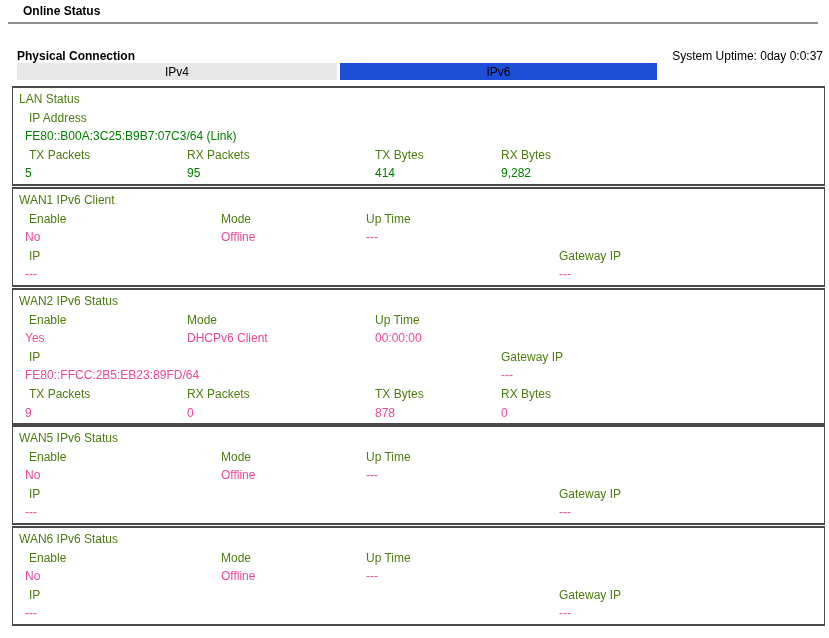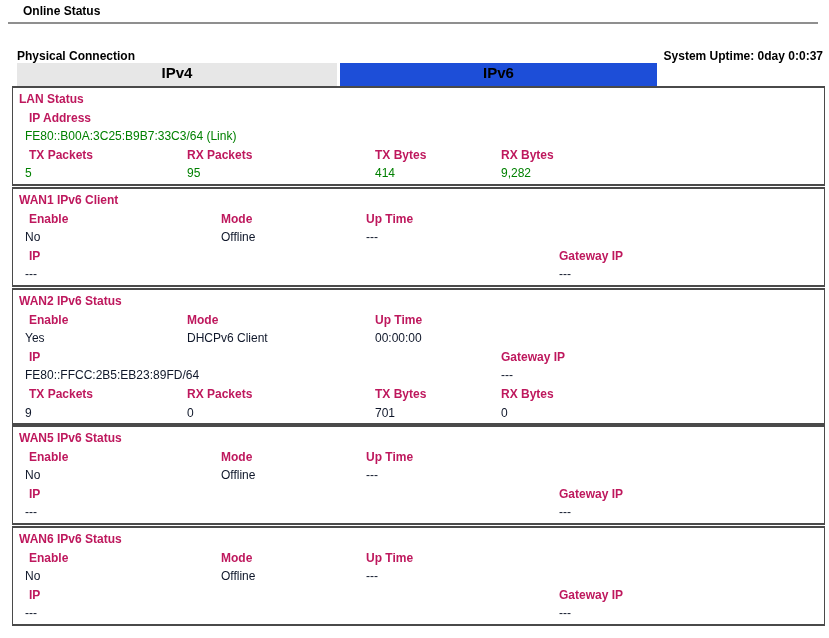--- a/index.html
+++ b/index.html
@@ -6,42 +6,42 @@
   body{
     position:relative;
     width:829px;height:638px;
     font-family:"Liberation Sans","DejaVu Sans",sans-serif;
     font-size:12px;color:#000;overflow:hidden;
   }
   .abs{position:absolute;white-space:nowrap;}
   .page-title{left:23px;top:4px;font-weight:bold;font-size:12px;color:#000;text-align:right;}
   .top-rule{left:8px;top:22px;width:810px;height:2px;background:#8f8f8f;}
   .phys-label{left:17px;top:49px;font-weight:bold;}
-  .uptime{right:6px;top:49px;font-weight:bold;text-align:right;}
+  .uptime{right:6px;top:49px;font-weight:normal;text-align:right;}
   .tab{
-    position:absolute;top:63px;height:24px;line-height:19px;
-    text-align:center;font-weight:bold;font-size:15px;cursor:pointer;
+    position:absolute;top:63px;height:17px;line-height:19px;
+    text-align:center;font-weight:normal;font-size:12px;cursor:pointer;
   }
   .tab-ipv4{left:17px;width:320px;background:#e7e7e7;}
   .tab-ipv6{left:340px;width:317px;background:#1d4ed8;}
   .box{
     position:absolute;left:12px;width:813px;box-sizing:border-box;
     border:2px solid #4a4a4a;border-left-width:1px;border-right-width:1px;
     background:#fff;padding-top:2px;padding-bottom:1px;
   }
   .box-lan{top:86px;}
   .box-wan1{top:187px;}
   .box-wan2{top:288px;}
   .box-wan5{top:425px;}
   .box-wan6{top:526px;}
   .row{position:relative;height:18.6px;line-height:18.6px;}
   .cell{position:absolute;top:0;white-space:nowrap;font-size:12px;}
-  .hdr{font-weight:bold;color:#be185d;}
+  .hdr{font-weight:normal;color:#4d7c0f;}
   .green{color:#008000;}
-  .red{color:#0f172a;}
+  .red{color:#ec4899;}
   
   .c-title{left:6px;}
   .c1h{left:16px;} .c1v{left:12px;}
   .c2{left:174px;} .c3{left:330px;margin-left:32px;} .c4{left:488px;}
   .m1{left:208px;} .u1{left:353px;} .g1{left:546px;}
 </style>
 </head>
 <body>
 
 <div class="abs page-title">Online Status</div>
@@ -53,21 +53,21 @@
 <div class="tab tab-ipv6">IPv6</div>
 
 <div class="box box-lan">
   <div class="row">
     <span class="cell hdr c-title">LAN Status</span>
   </div>
   <div class="row">
     <span class="cell hdr c1h">IP Address</span>
   </div>
   <div class="row">
-    <span class="cell green c1v">FE80::B00A:3C25:B9B7:33C3/64 (Link)</span>
+    <span class="cell green c1v">FE80::B00A:3C25:B9B7:07C3/64 (Link)</span>
   </div>
   <div class="row">
     <span class="cell hdr c1h">TX Packets</span>
     <span class="cell hdr c2">RX Packets</span>
     <span class="cell hdr c3">TX Bytes</span>
     <span class="cell hdr c4">RX Bytes</span>
   </div>
   <div class="row">
     <span class="cell green c1v">5</span>
     <span class="cell green c2">95</span>
@@ -124,21 +124,21 @@
   </div>
   <div class="row">
     <span class="cell hdr c1h">TX Packets</span>
     <span class="cell hdr c2">RX Packets</span>
     <span class="cell hdr c3">TX Bytes</span>
     <span class="cell hdr c4">RX Bytes</span>
   </div>
   <div class="row">
     <span class="cell red c1v">9</span>
     <span class="cell red c2">0</span>
-    <span class="cell red c3">701</span>
+    <span class="cell red c3">878</span>
     <span class="cell red c4">0</span>
   </div>
 </div>
 
 <div class="box box-wan5">
   <div class="row">
     <span class="cell hdr c-title">WAN5 IPv6 Status</span>
   </div>
   <div class="row">
     <span class="cell hdr c1h">Enable</span>

